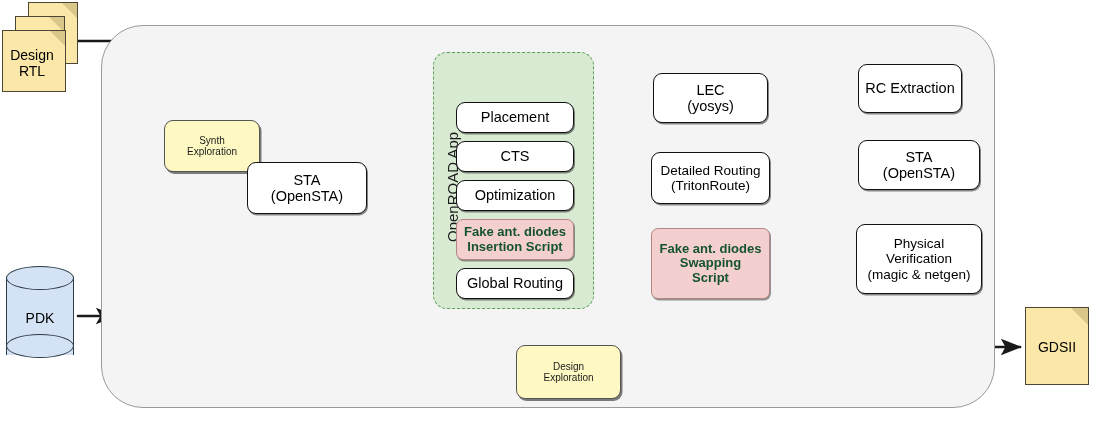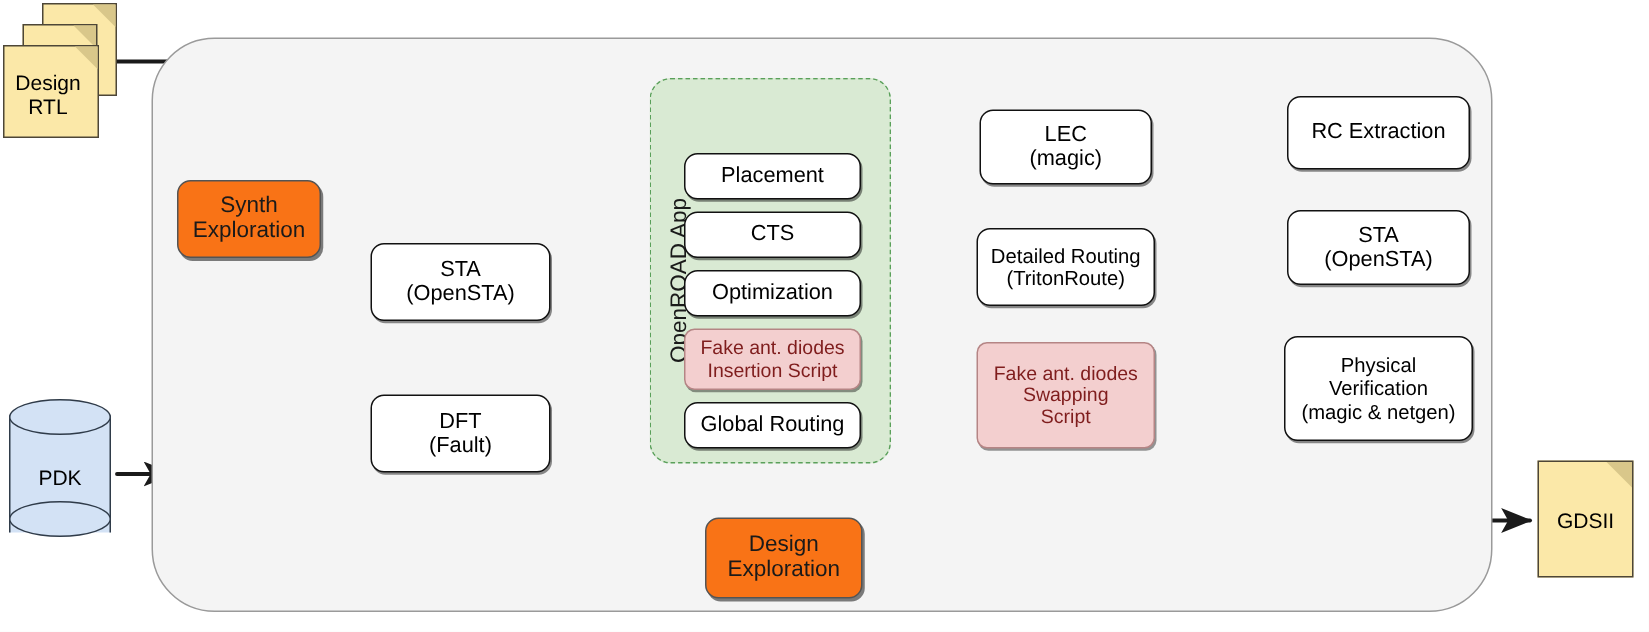--- a/index.html
+++ b/index.html
@@ -41,34 +41,36 @@
     border: 1.4px solid #111111;
     border-radius: 9px;
     font-size: 14.5px;
     box-shadow: 1px 1.5px 0 rgba(0,0,0,0.45);
   }
   .proc-sm {
     font-size: 13.5px;
     text-align: center;
   }
   .gray {
-    background: #f97316;
+    background: #fef9c3;
     border: 1.4px solid #545454;
     border-radius: 9px;
-    font-size: 15px;
+    font-size: 10px;
     color: #1a1a1a;
     box-shadow: 1.5px 2px 0 rgba(0,0,0,0.5);
+    margin-left: 46px;
   }
   .pink {
     background: #f3cfcf;
     border: 1.4px solid #b58585;
     border-radius: 7px;
     font-size: 13px;
-    color: #7f1d1d;
+    color: #14532d;
     box-shadow: 1px 1.5px 0 rgba(0,0,0,0.4);
+    font-weight: bold;
   }
   .group-box {
     position: absolute;
     box-sizing: border-box;
     background: #d9ead3;
     border: 1.6px dashed #5aa05a;
     border-radius: 14px;
     z-index: 2;
   }
   .group-label {
@@ -222,42 +224,40 @@
   <div class="cyl-label" style="left:6px; top:310px; width:68px;">PDK</div>
 
   <div class="node gray" style="left:118px; top:120px; width:96px; height:52px;">Synth
 Exploration</div>
 
   <div class="node gray" style="left:470px; top:345px; width:105px; height:54px;">Design
 Exploration</div>
 
   <div class="node proc" style="left:247px; top:162px; width:120px; height:52px;">STA
 (OpenSTA)</div>
-  <div class="node proc" style="left:247px; top:263px; width:120px; height:52px;">DFT
-(Fault)</div>
 
   <div class="group-box" style="left:433px; top:52px; width:161px; height:257px;"></div>
   <div class="group-label" style="left:444px; top:242px;">OpenROAD App</div>
 
   <div class="node proc" style="left:456px; top:102px; width:118px; height:31px;">Placement</div>
   <div class="node proc" style="left:456px; top:141px; width:118px; height:31px;">CTS</div>
   <div class="node proc" style="left:456px; top:180px; width:118px; height:31px;">Optimization</div>
   <div class="node pink" style="left:456px; top:219px; width:118px; height:41px;">Fake ant. diodes
 Insertion Script</div>
   <div class="node proc" style="left:456px; top:268px; width:118px; height:31px;">Global Routing</div>
 
   <div class="node proc" style="left:653px; top:73px; width:115px; height:50px;">LEC
-(magic)</div>
+(yosys)</div>
   <div class="node proc proc-sm" style="left:651px; top:152px; width:119px; height:52px;">Detailed Routing
 (TritonRoute)</div>
   <div class="node pink" style="left:651px; top:228px; width:119px; height:71px;">Fake ant. diodes
 Swapping
 Script</div>
 
-  <div class="node proc" style="left:858px; top:64px; width:122px; height:49px;">RC Extraction</div>
+  <div class="node proc" style="left:858px; top:64px; width:104px; height:49px;">RC Extraction</div>
   <div class="node proc" style="left:858px; top:140px; width:122px; height:50px;">STA
 (OpenSTA)</div>
   <div class="node proc proc-sm" style="left:856px; top:224px; width:126px; height:70px;">Physical
 Verification
 (magic &amp; netgen)</div>
 
   <div class="doc-stack" style="left:1025px; top:307px; width:66px; height:82px;">
     <div class="doc-page" style="left:0px; top:0px; width:64px; height:78px;"></div>
     <div class="doc-fold" style="left:46px; top:1px; border-left:17px solid transparent; border-top:17px solid #d9c78a;"></div>
   </div>

